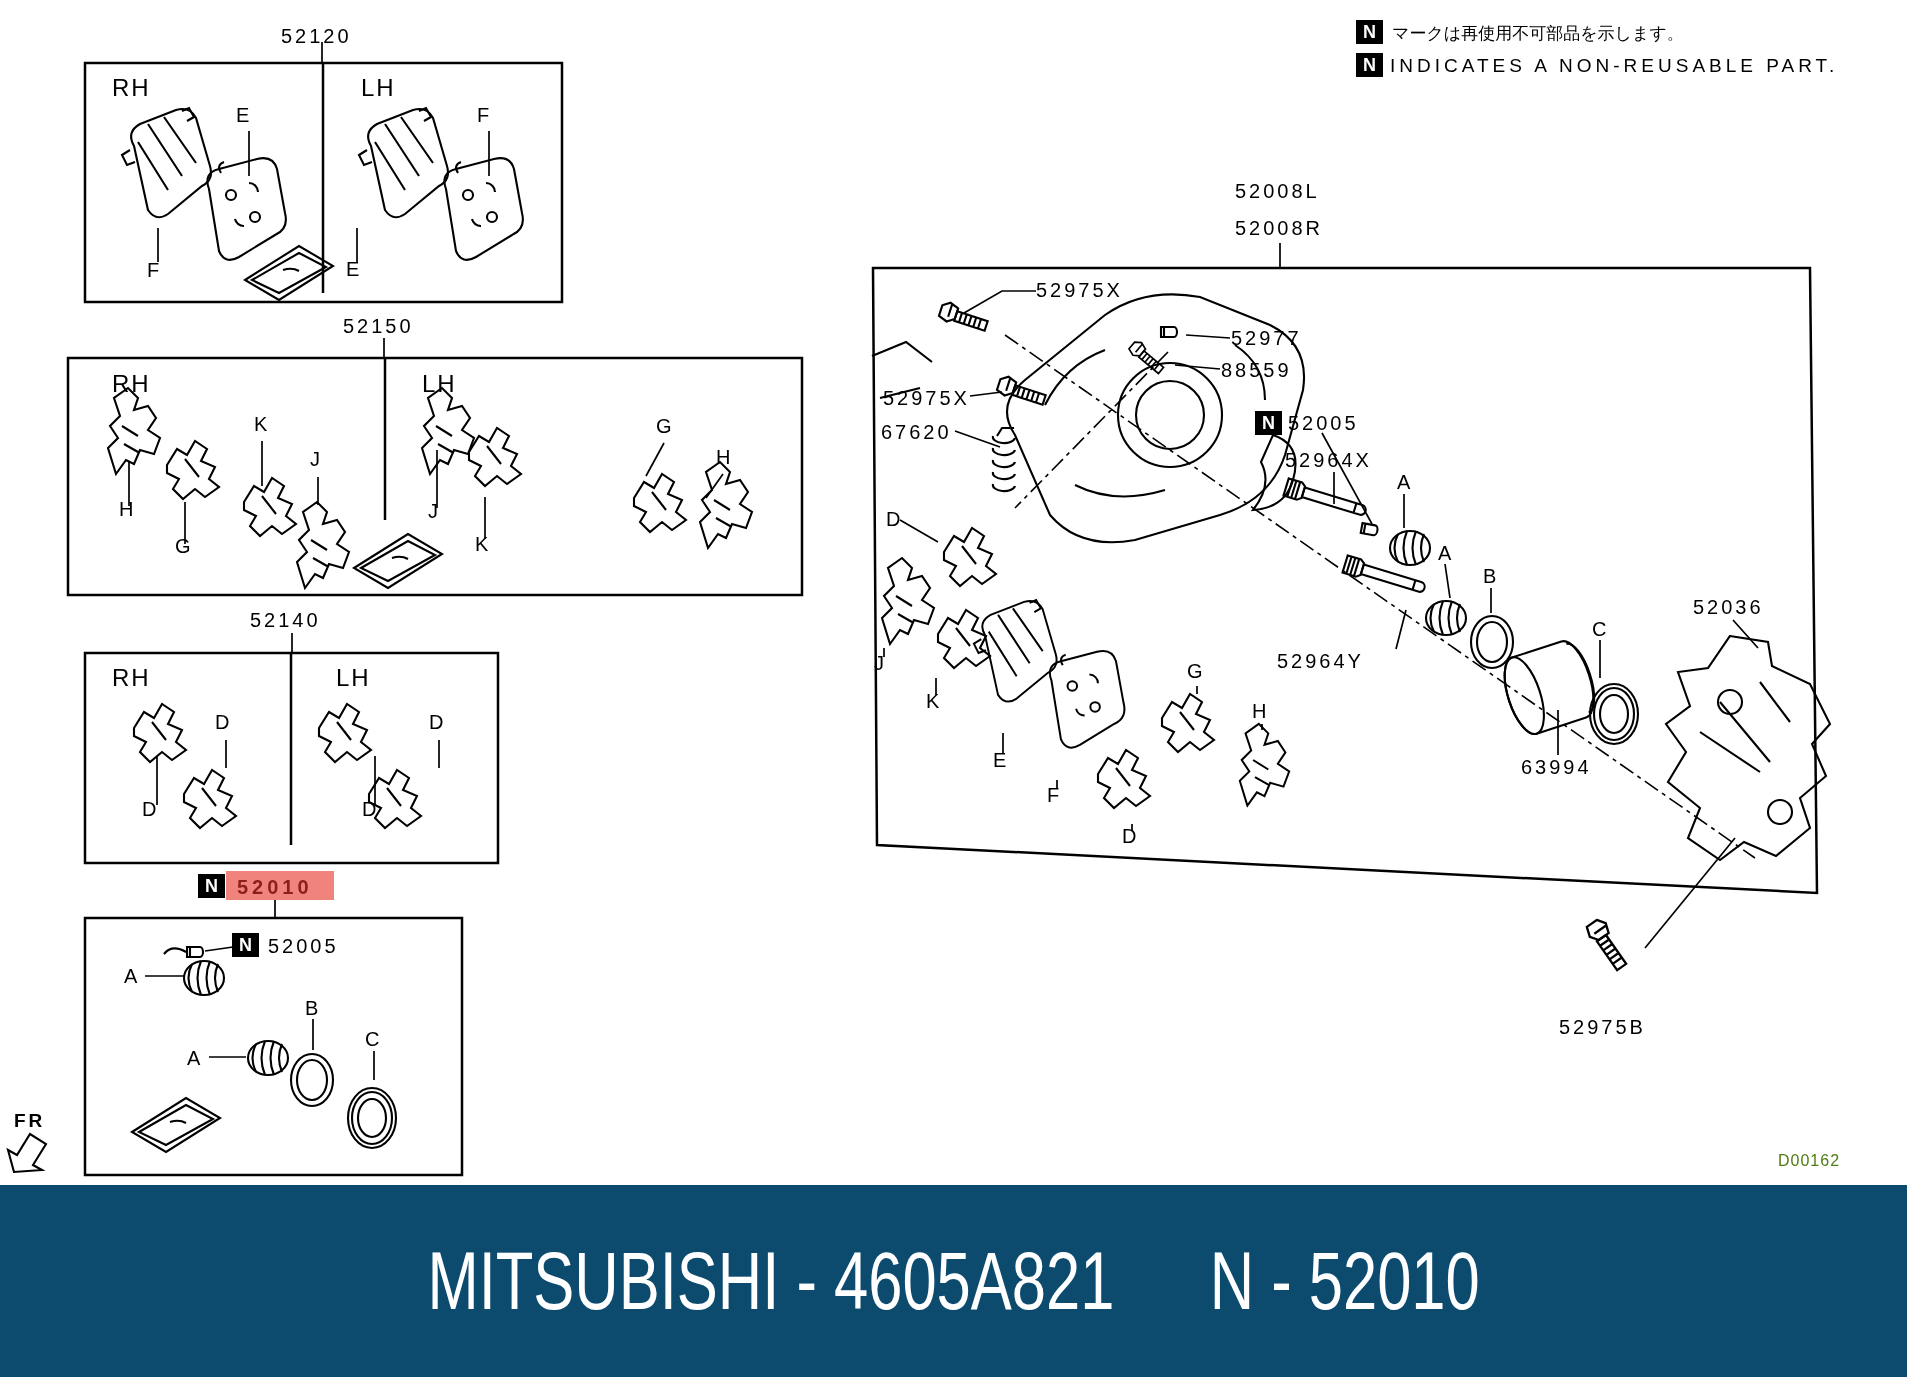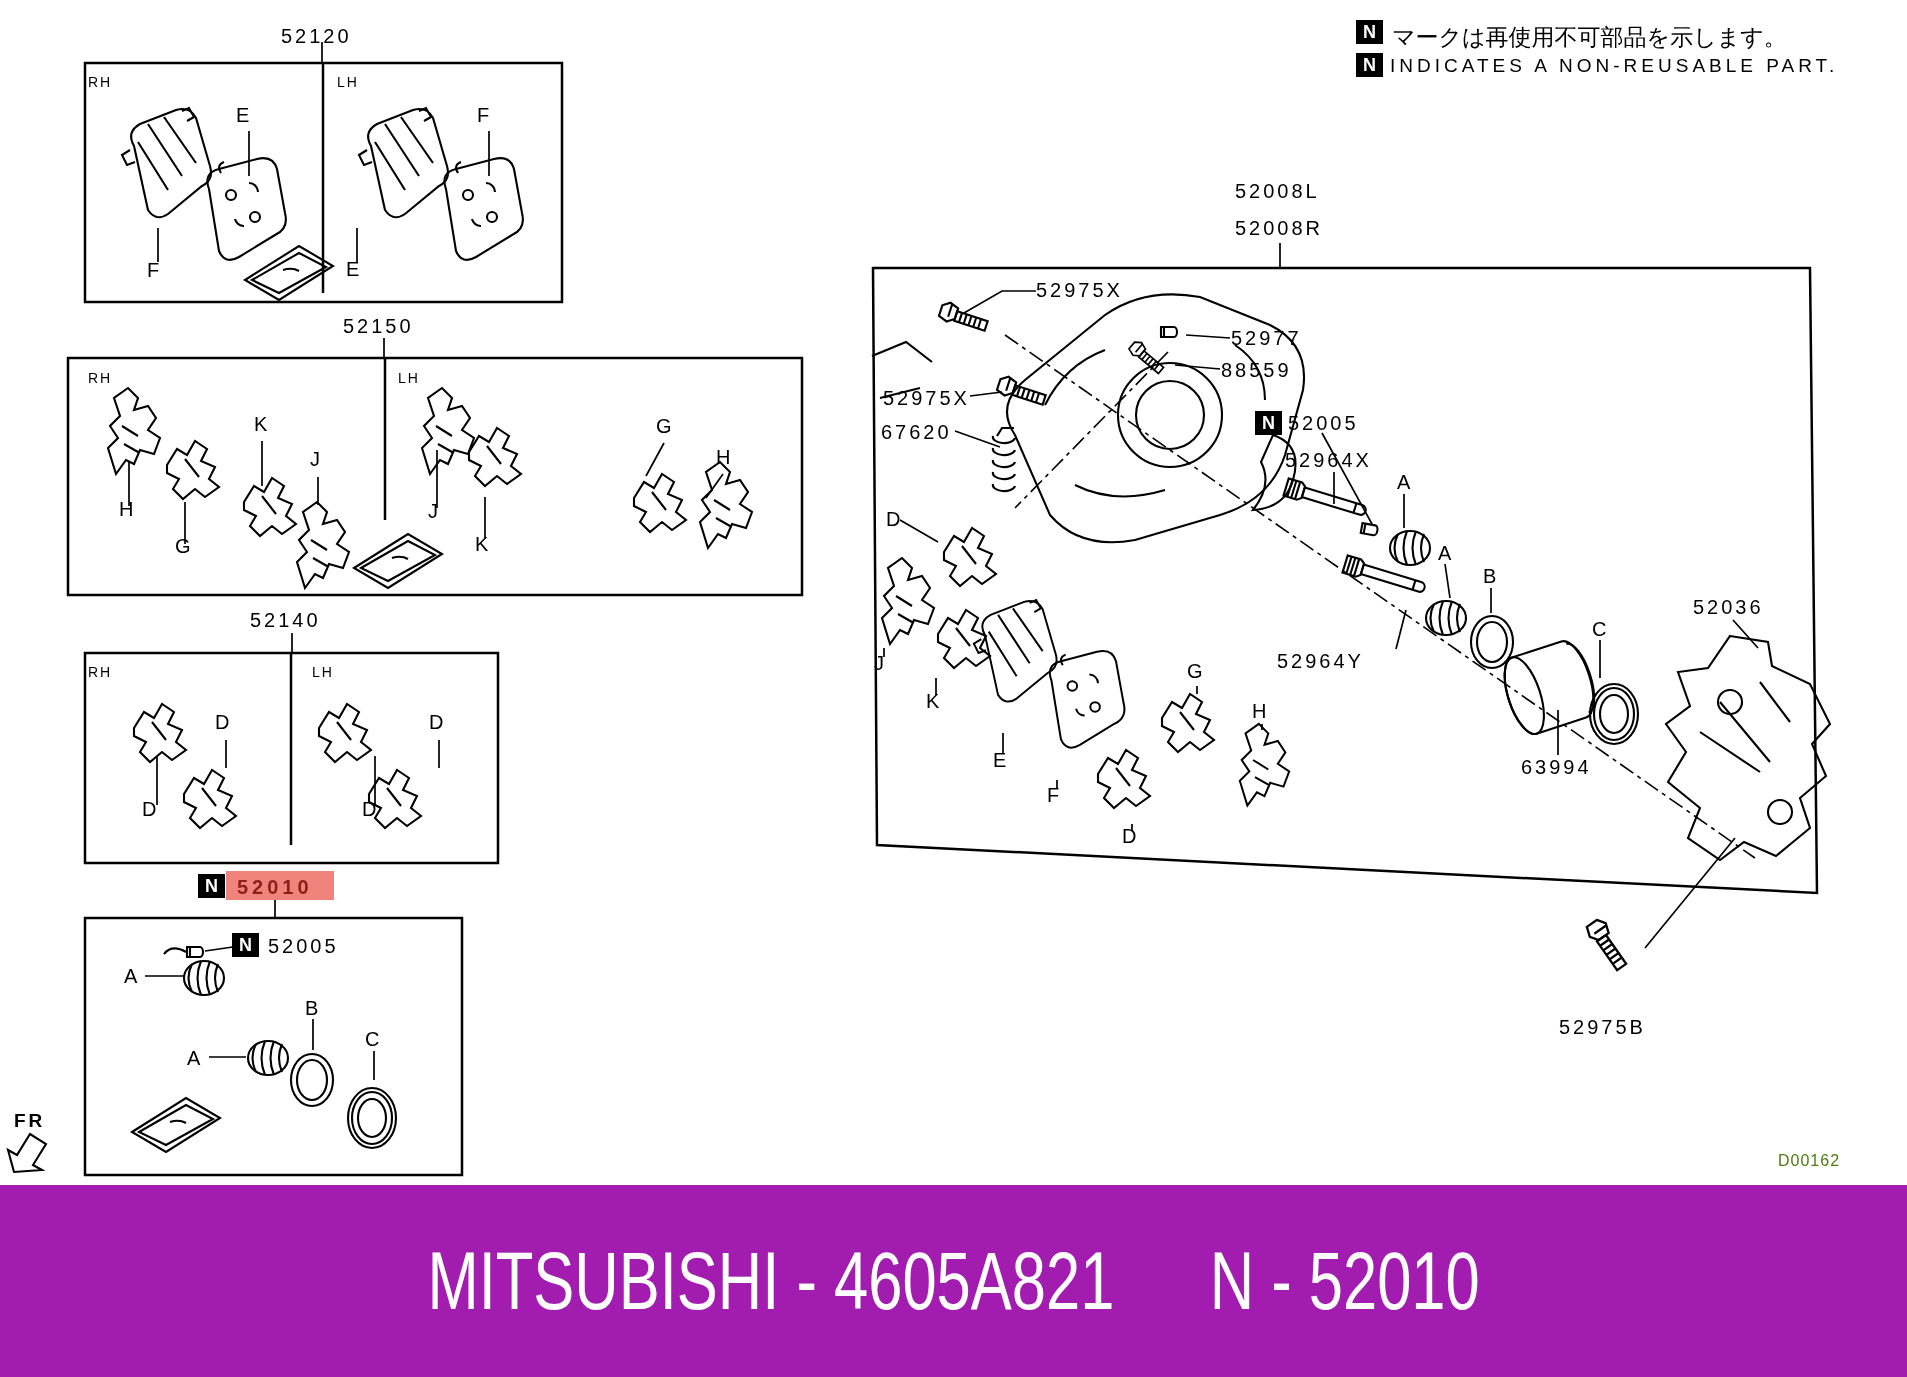--- a/index.html
+++ b/index.html
@@ -1,27 +1,27 @@
 <!DOCTYPE html>
 <html><head>
 <meta charset="utf-8">
 <style>
   html,body{margin:0;padding:0;background:#fff;}
   #page{position:relative;width:1907px;height:1377px;background:#ffffff;overflow:hidden;
         font-family:"Liberation Sans",sans-serif;color:#000;}
   #art{position:absolute;left:0;top:0;}
   .pn{position:absolute;font-size:20px;letter-spacing:3px;white-space:nowrap;}
   .lt{position:absolute;font-size:20px;letter-spacing:1px;white-space:nowrap;}
-  .sec{position:absolute;font-size:14px;letter-spacing:2px;}
+  .sec{position:absolute;font-size:24px;letter-spacing:2px;padding-left:24px;}
   .nbox{position:absolute;width:27px;height:24px;background:#000;color:#fff;
         display:flex;align-items:center;justify-content:center;
         font-size:18px;font-weight:bold;}
   .hl{position:absolute;width:108px;height:29px;}
   .hltxt{position:absolute;font-size:20px;letter-spacing:4px;font-weight:bold;}
-  .legend-jp{position:absolute;font-size:23px;white-space:nowrap;font-family:Liberation Serif, serif;text-align:center;}
+  .legend-jp{position:absolute;font-size:17px;white-space:nowrap;font-family:Liberation Serif, serif;text-align:center;}
   .legend-en{position:absolute;font-size:19px;letter-spacing:4px;white-space:nowrap;}
   .frlbl{position:absolute;font-size:19px;letter-spacing:3px;font-weight:bold;}
   .dcode{position:absolute;font-size:16px;letter-spacing:1px;color:#4d7c0f;}
   #banner{position:absolute;left:0;top:1185px;width:1907px;height:192px;
           display:flex;align-items:center;justify-content:center;}
   #banner-line{display:flex;gap:127px;transform:scaleX(0.75);
           font-size:82px;line-height:1;white-space:nowrap;}
   svg{stroke:#000;fill:none;}
   .box{stroke-width:2.5;}
   .ld{stroke-width:1.7;}
@@ -294,20 +294,20 @@
   <div class="lt" style="left:874px;top:652px">J</div>
   <div class="lt" style="left:926px;top:690px">K</div>
   <div class="lt" style="left:993px;top:749px">E</div>
   <div class="lt" style="left:1047px;top:784px">F</div>
   <div class="lt" style="left:1187px;top:660px">G</div>
   <div class="lt" style="left:1252px;top:700px">H</div>
   <div class="lt" style="left:1122px;top:825px">D</div>
 
   <div class="dcode" style="left:1778px;top:1152px">D00162</div>
 
-  <div id="banner" style="background: #a21caf; color: rgb(255, 255, 255);">
+  <div id="banner" style="background: #0c4a6e; color: rgb(255, 255, 255);">
     <div id="banner-line">
       <span>MITSUBISHI - 4605A821</span>
       <span>N - 52010</span>
     </div>
   </div>
 
 </div>
 
 </body></html>

